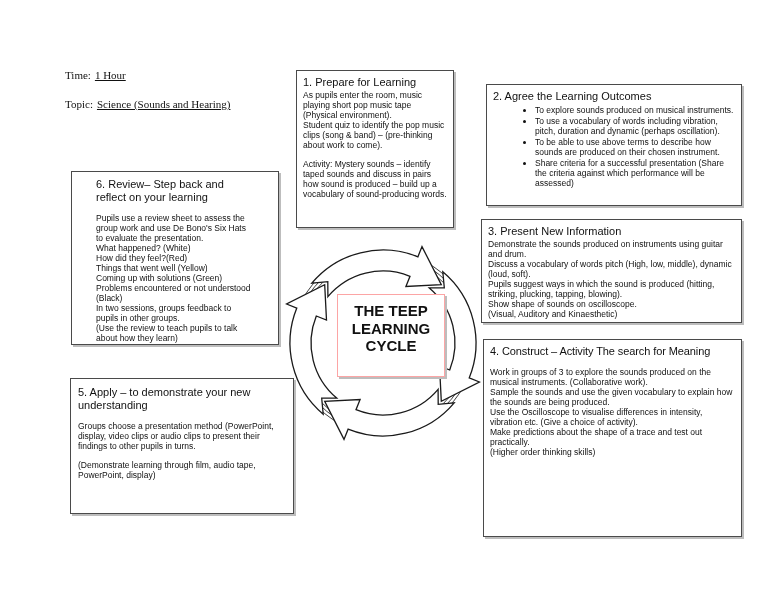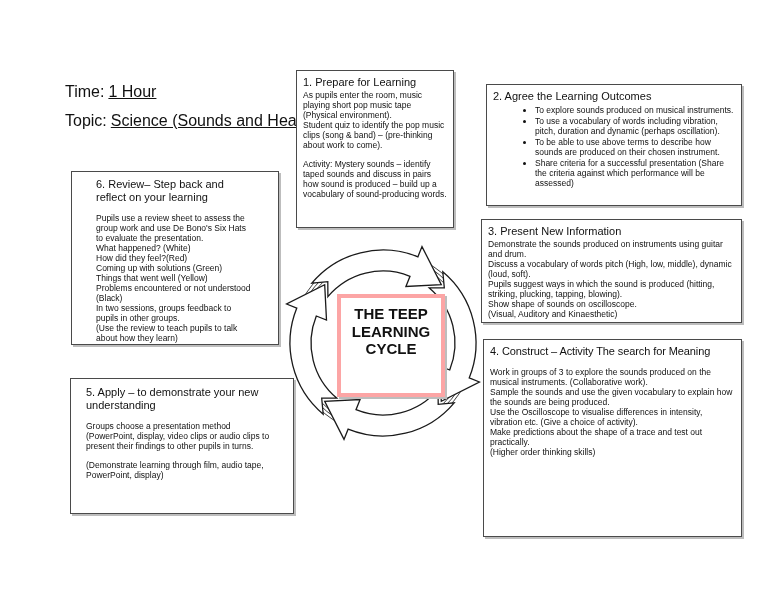--- a/index.html
+++ b/index.html
@@ -1,49 +1,49 @@
 <!DOCTYPE html>
 <html><head>
 <meta charset="utf-8">
 <style>
   html,body{margin:0;padding:0;background:#ffffff;}
   #canvas{
     position:relative;width:776px;height:600px;background:#ffffff;
     font-family:"Liberation Sans",sans-serif;color:#111;overflow:hidden;
   }
-  .meta{position:absolute;left:65px;top:85px;font-size:16px;line-height:13px;}
+  .meta{position:absolute;left:65px;top:69px;font-size:11px;line-height:13px;font-family:Liberation Serif, serif;}
   .meta .row{margin-bottom:16px;}
   .meta .lbl{margin-right:4px;}
   .u{text-decoration:underline;}
 
   .box{
     position:absolute;background:#ffffff;border:1px solid #4a4a4a;
     box-shadow:2px 2px 0 #bdbdbd;box-sizing:border-box;
     padding:4px 6px;overflow:hidden;
     font-size:8.5px;line-height:10px;z-index:1;
   }
   .box .hd{font-size:11px;line-height:13px;margin:1px 0 1px 0;font-weight:400;}
   .p{margin:0;}
   .gap{margin-top:9px;}
 
   #box1{left:296px;top:70px;width:158px;height:158px;}
   #box2{left:486px;top:84px;width:256px;height:122px;}
   #box3{left:481px;top:219px;width:261px;height:104px;}
   #box4{left:483px;top:339px;width:259px;height:198px;}
-  #box5{left:70px;top:378px;width:224px;height:136px;padding:6px 15px;}
+  #box5{left:70px;top:378px;width:224px;height:136px;padding:6px 7px;}
   #box6{left:71px;top:171px;width:208px;height:174px;padding:5px 24px;}
   #box4 .hd{white-space:nowrap;letter-spacing:-0.1px;}
 
   ul.bullets{margin:2px 0 0 0;padding-left:42px;}
   ul.bullets li{margin:0 0 1px 0;}
 
   .cycle-svg{position:absolute;left:283px;top:243px;z-index:5;}
   .cycle-label{
-    position:absolute;left:337px;top:294px;width:108px;height:103px;
-    background:#ffffff;border:4px solid #fca5a5;box-shadow:2px 2px 0 #bdbdbd;
+    position:absolute;left:337px;top:294px;width:108px;height:83px;
+    background:#ffffff;border:1px solid #fca5a5;box-shadow:2px 2px 0 #bdbdbd;
     z-index:6;text-align:center;font-weight:bold;font-size:15px;
     line-height:17.5px;padding-top:7px;box-sizing:border-box;
   }
 </style>
 </head>
 <body>
 
 <div id="canvas">
 
   <div class="meta">
@@ -94,22 +94,22 @@
     <div class="hd">5. Apply – to demonstrate your new understanding</div>
     <div class="p gap">Groups choose a presentation method (PowerPoint, display, video clips or audio clips to present their findings to other pupils in turns.</div>
     <div class="p gap">(Demonstrate learning through film, audio tape, PowerPoint, display)</div>
   </div>
 
   <div class="box" id="box6">
     <div class="hd">6. Review– Step back and reflect on your learning</div>
     <div class="p gap">Pupils use a review sheet to assess the group work and use De Bono's Six Hats to evaluate the presentation.</div>
     <div class="p">What happened? (White)</div>
     <div class="p">How did they feel?(Red)</div>
+    <div class="p">Things that went well (Yellow)</div>
     <div class="p">Coming up with solutions (Green)</div>
-    <div class="p">Things that went well (Yellow)</div>
     <div class="p">Problems encountered or not understood (Black)</div>
     <div class="p">In two sessions, groups feedback to pupils in other groups.</div>
     <div class="p">(Use the review to teach pupils to talk about how they learn)</div>
   </div>
 
   <svg class="cycle-svg" width="200" height="200" viewBox="0 0 200 200" aria-hidden="true">
     <g fill="none" stroke="#2a2a2a" stroke-width="0.9">
       <circle cx="100" cy="100" r="85.5"></circle>
       <circle cx="100" cy="100" r="88.5"></circle>
       <circle cx="100" cy="100" r="91.5"></circle>

